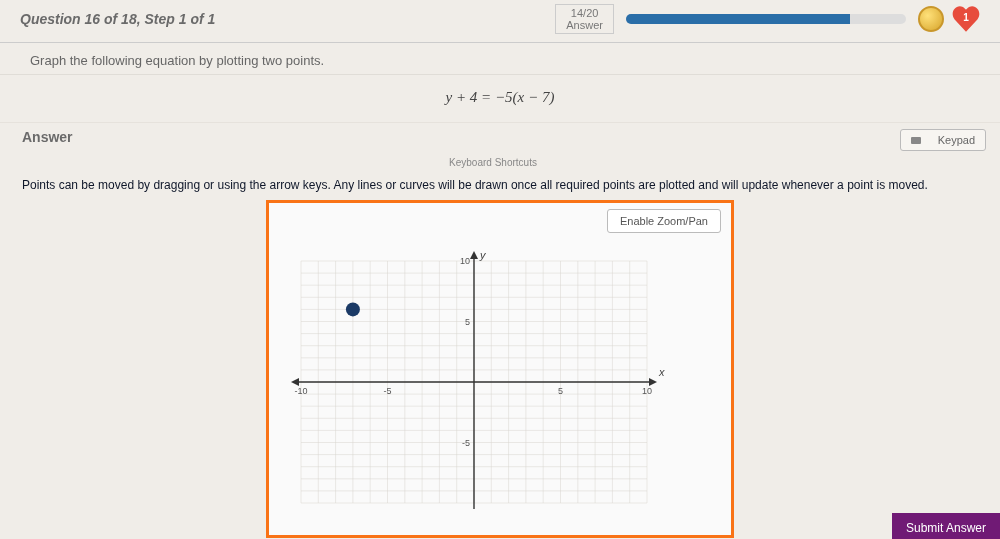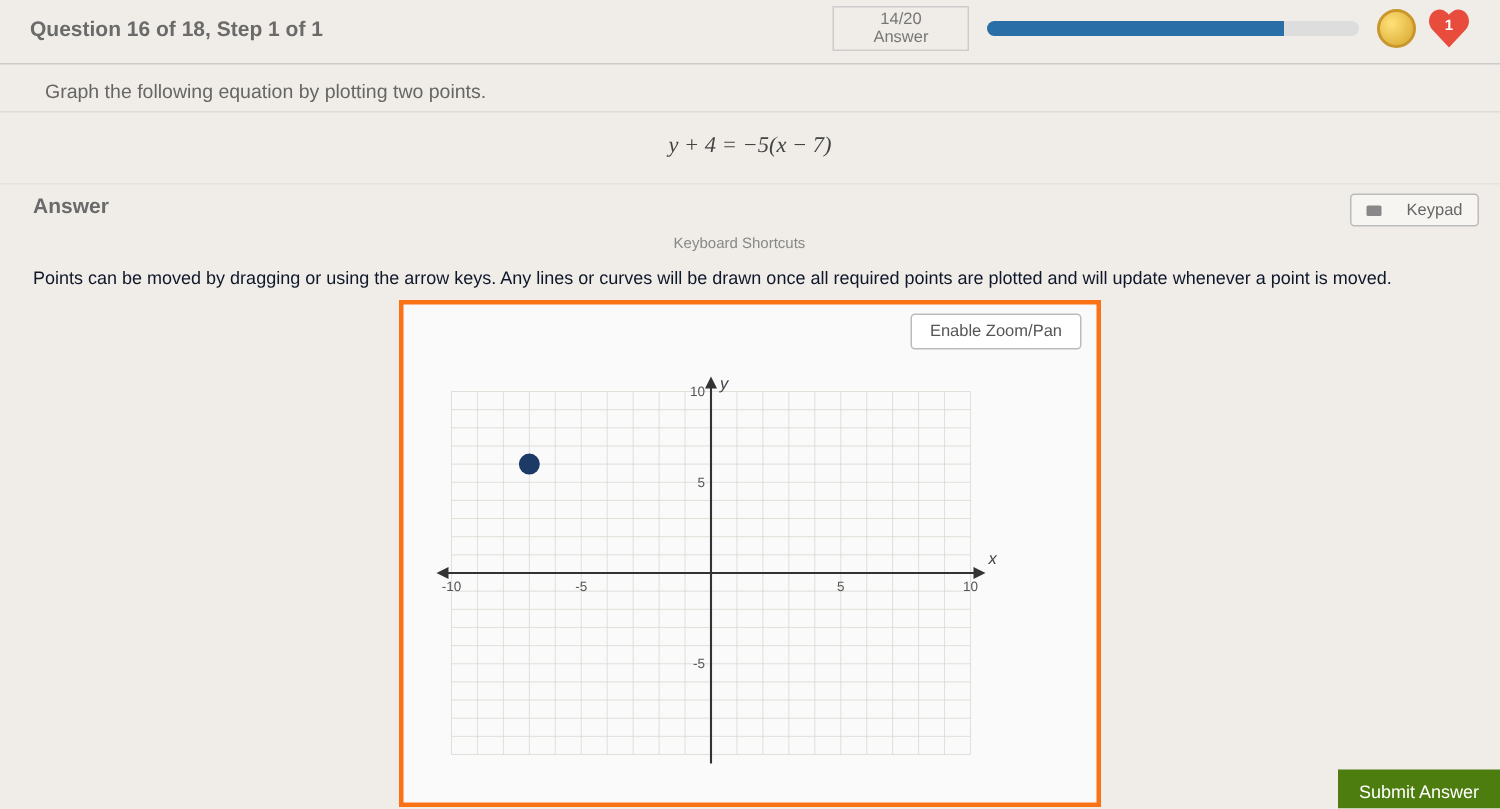--- a/index.html
+++ b/index.html
@@ -15,25 +15,26 @@
   .topbar {
     display: flex;
     align-items: center;
     padding: 4px 20px 8px 20px;
     border-bottom: 1px solid #ccc;
   }
   .question-label {
     font-weight: 600;
     color: #6a6a6a;
     font-size: 14px;
+    font-style: italic;
   }
   .correct-box {
     margin-left: 340px;
     border: 1px solid #ccc;
-    padding: 2px 26px;
+    padding: 2px 10px;
     font-size: 11px;
     color: #777;
     text-align: center;
     line-height: 1.1;
   }
   .progress-wrap {
     flex: 1;
     margin: 0 12px;
   }
   .progress-bar {
@@ -139,21 +140,21 @@
     font-size: 11px;
     color: #555;
     padding: 5px 12px;
     border-radius: 3px;
     cursor: pointer;
   }
   .graph-svg { display: block; margin-top: 26px; }
   .submit-btn {
     position: absolute;
     bottom: 0; right: 0;
-    background: #4d7c0f;
+    background: #701a75;
     color: #fff;
     font-size: 12px;
     padding: 8px 14px 4px 14px;
     cursor: pointer;
   }
 </style>
 </head>
 <body>
 
 <div class="topbar">

